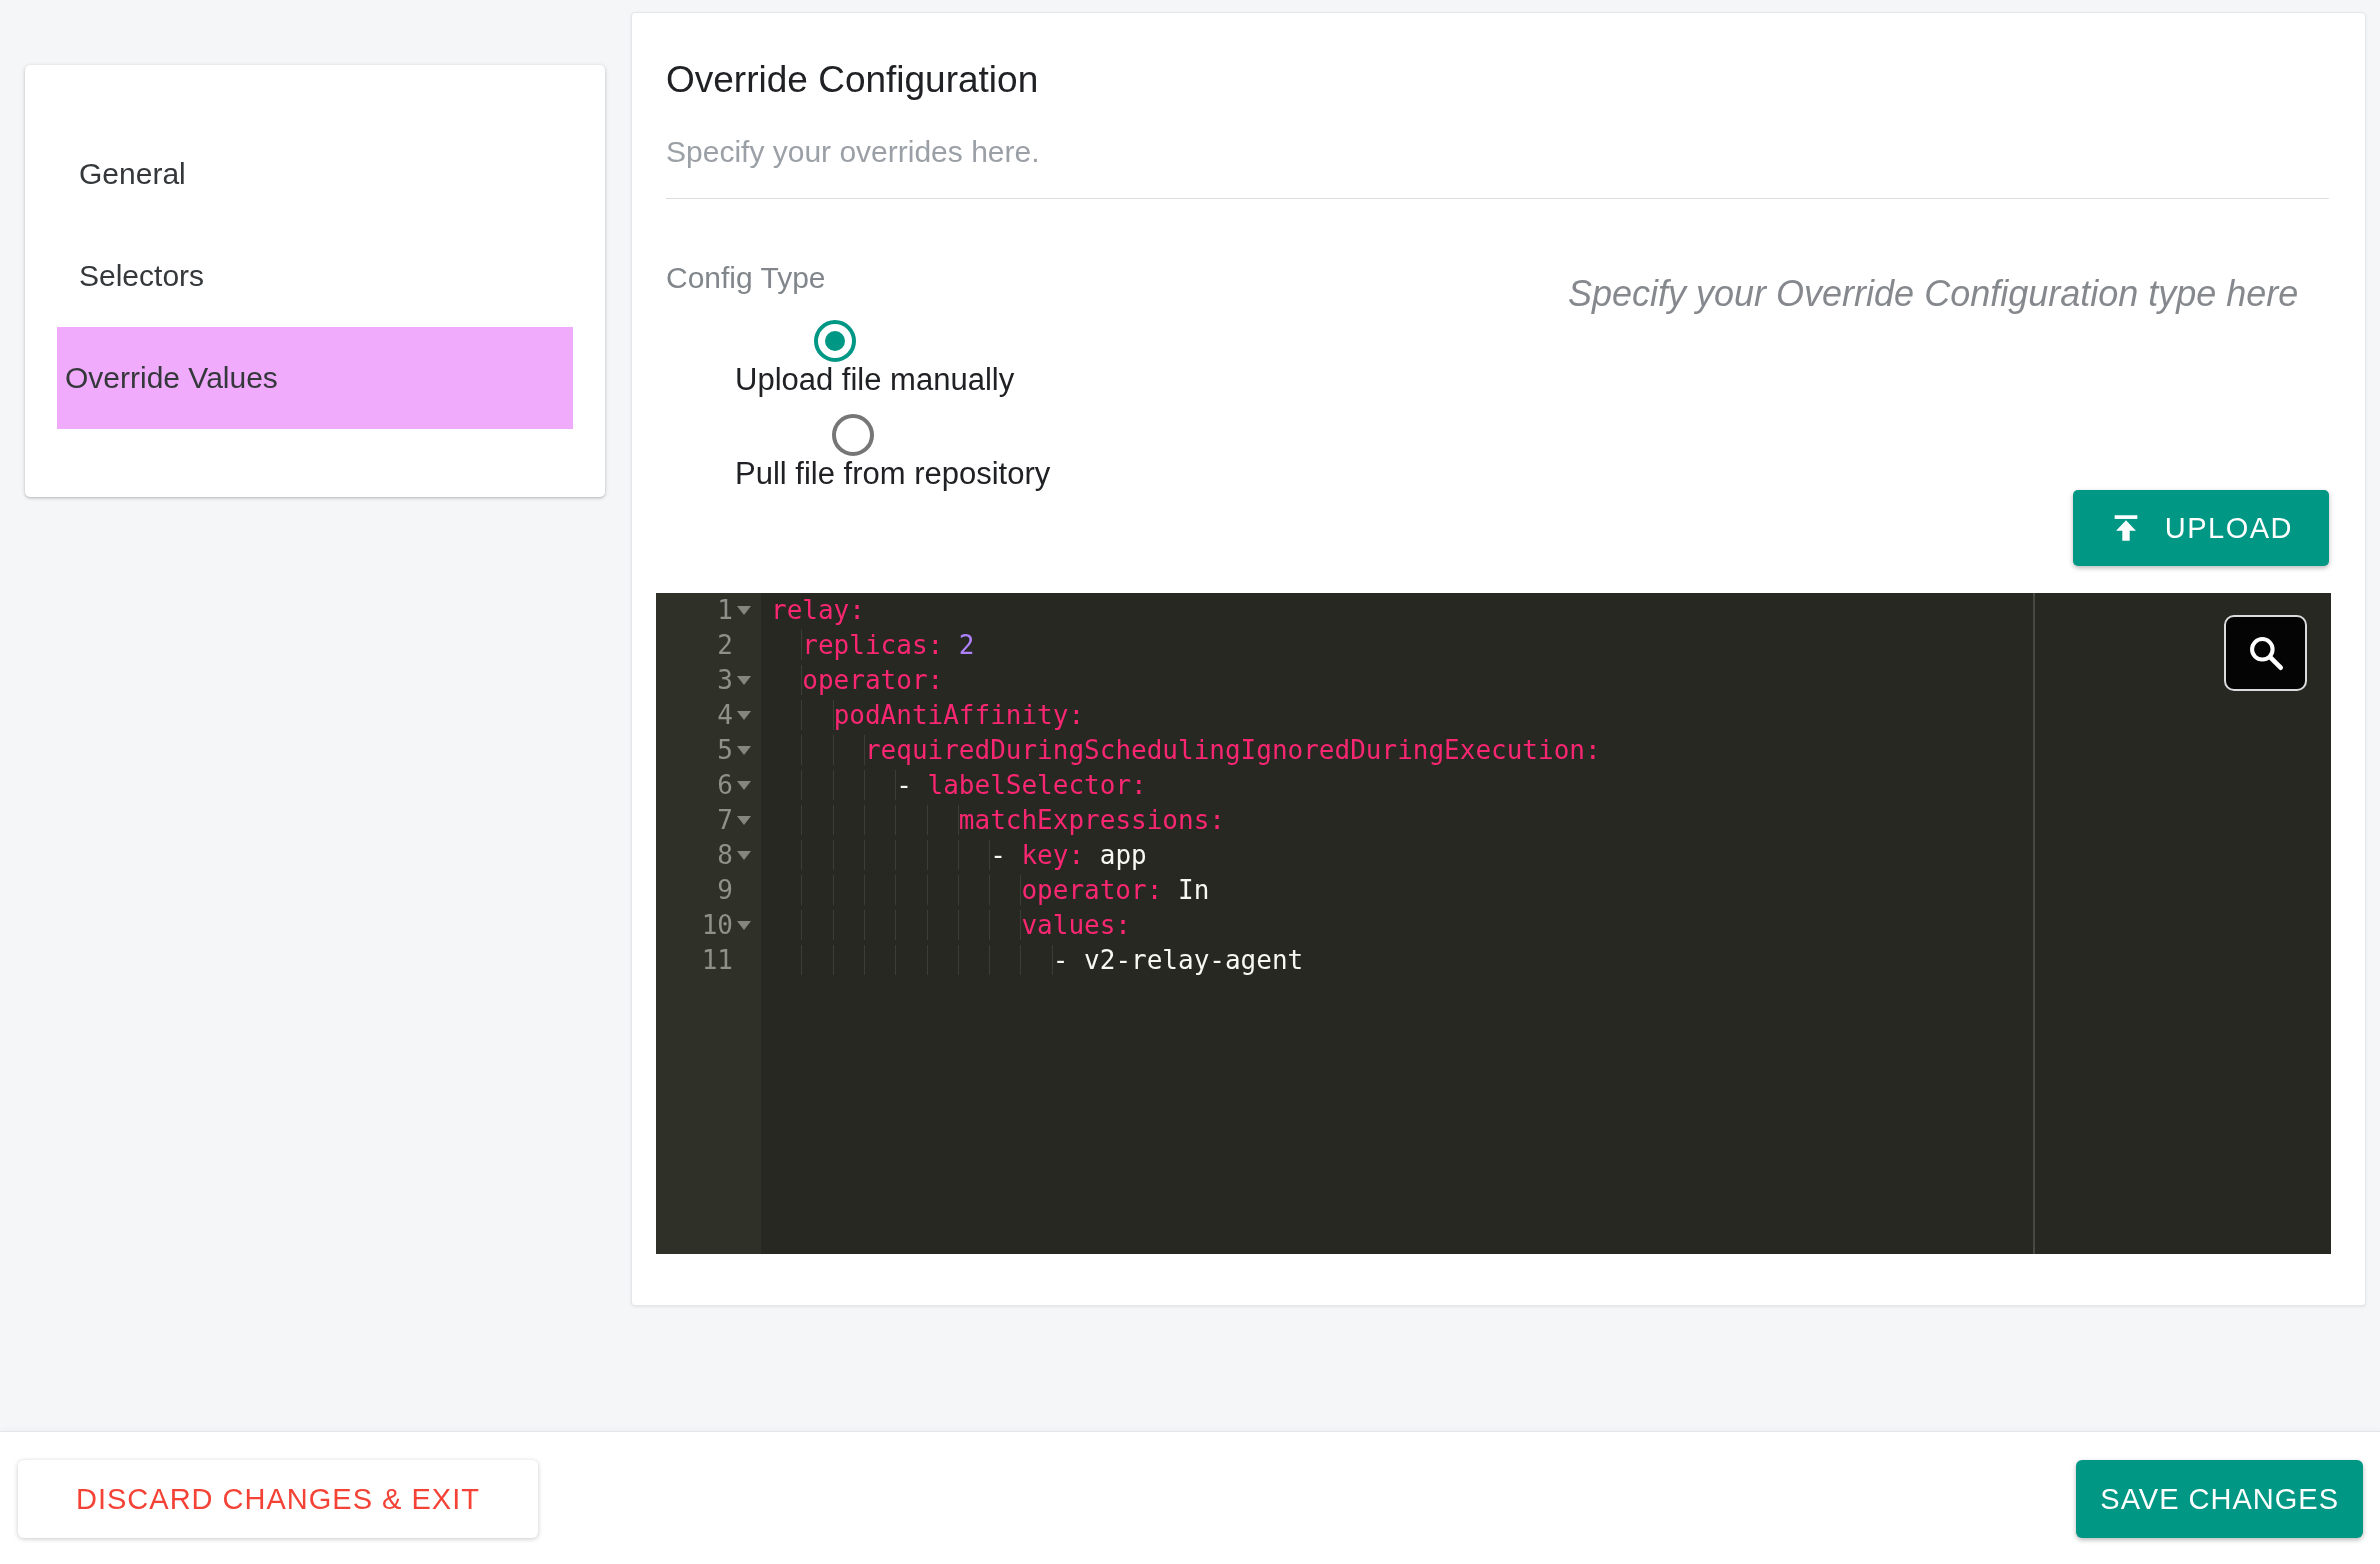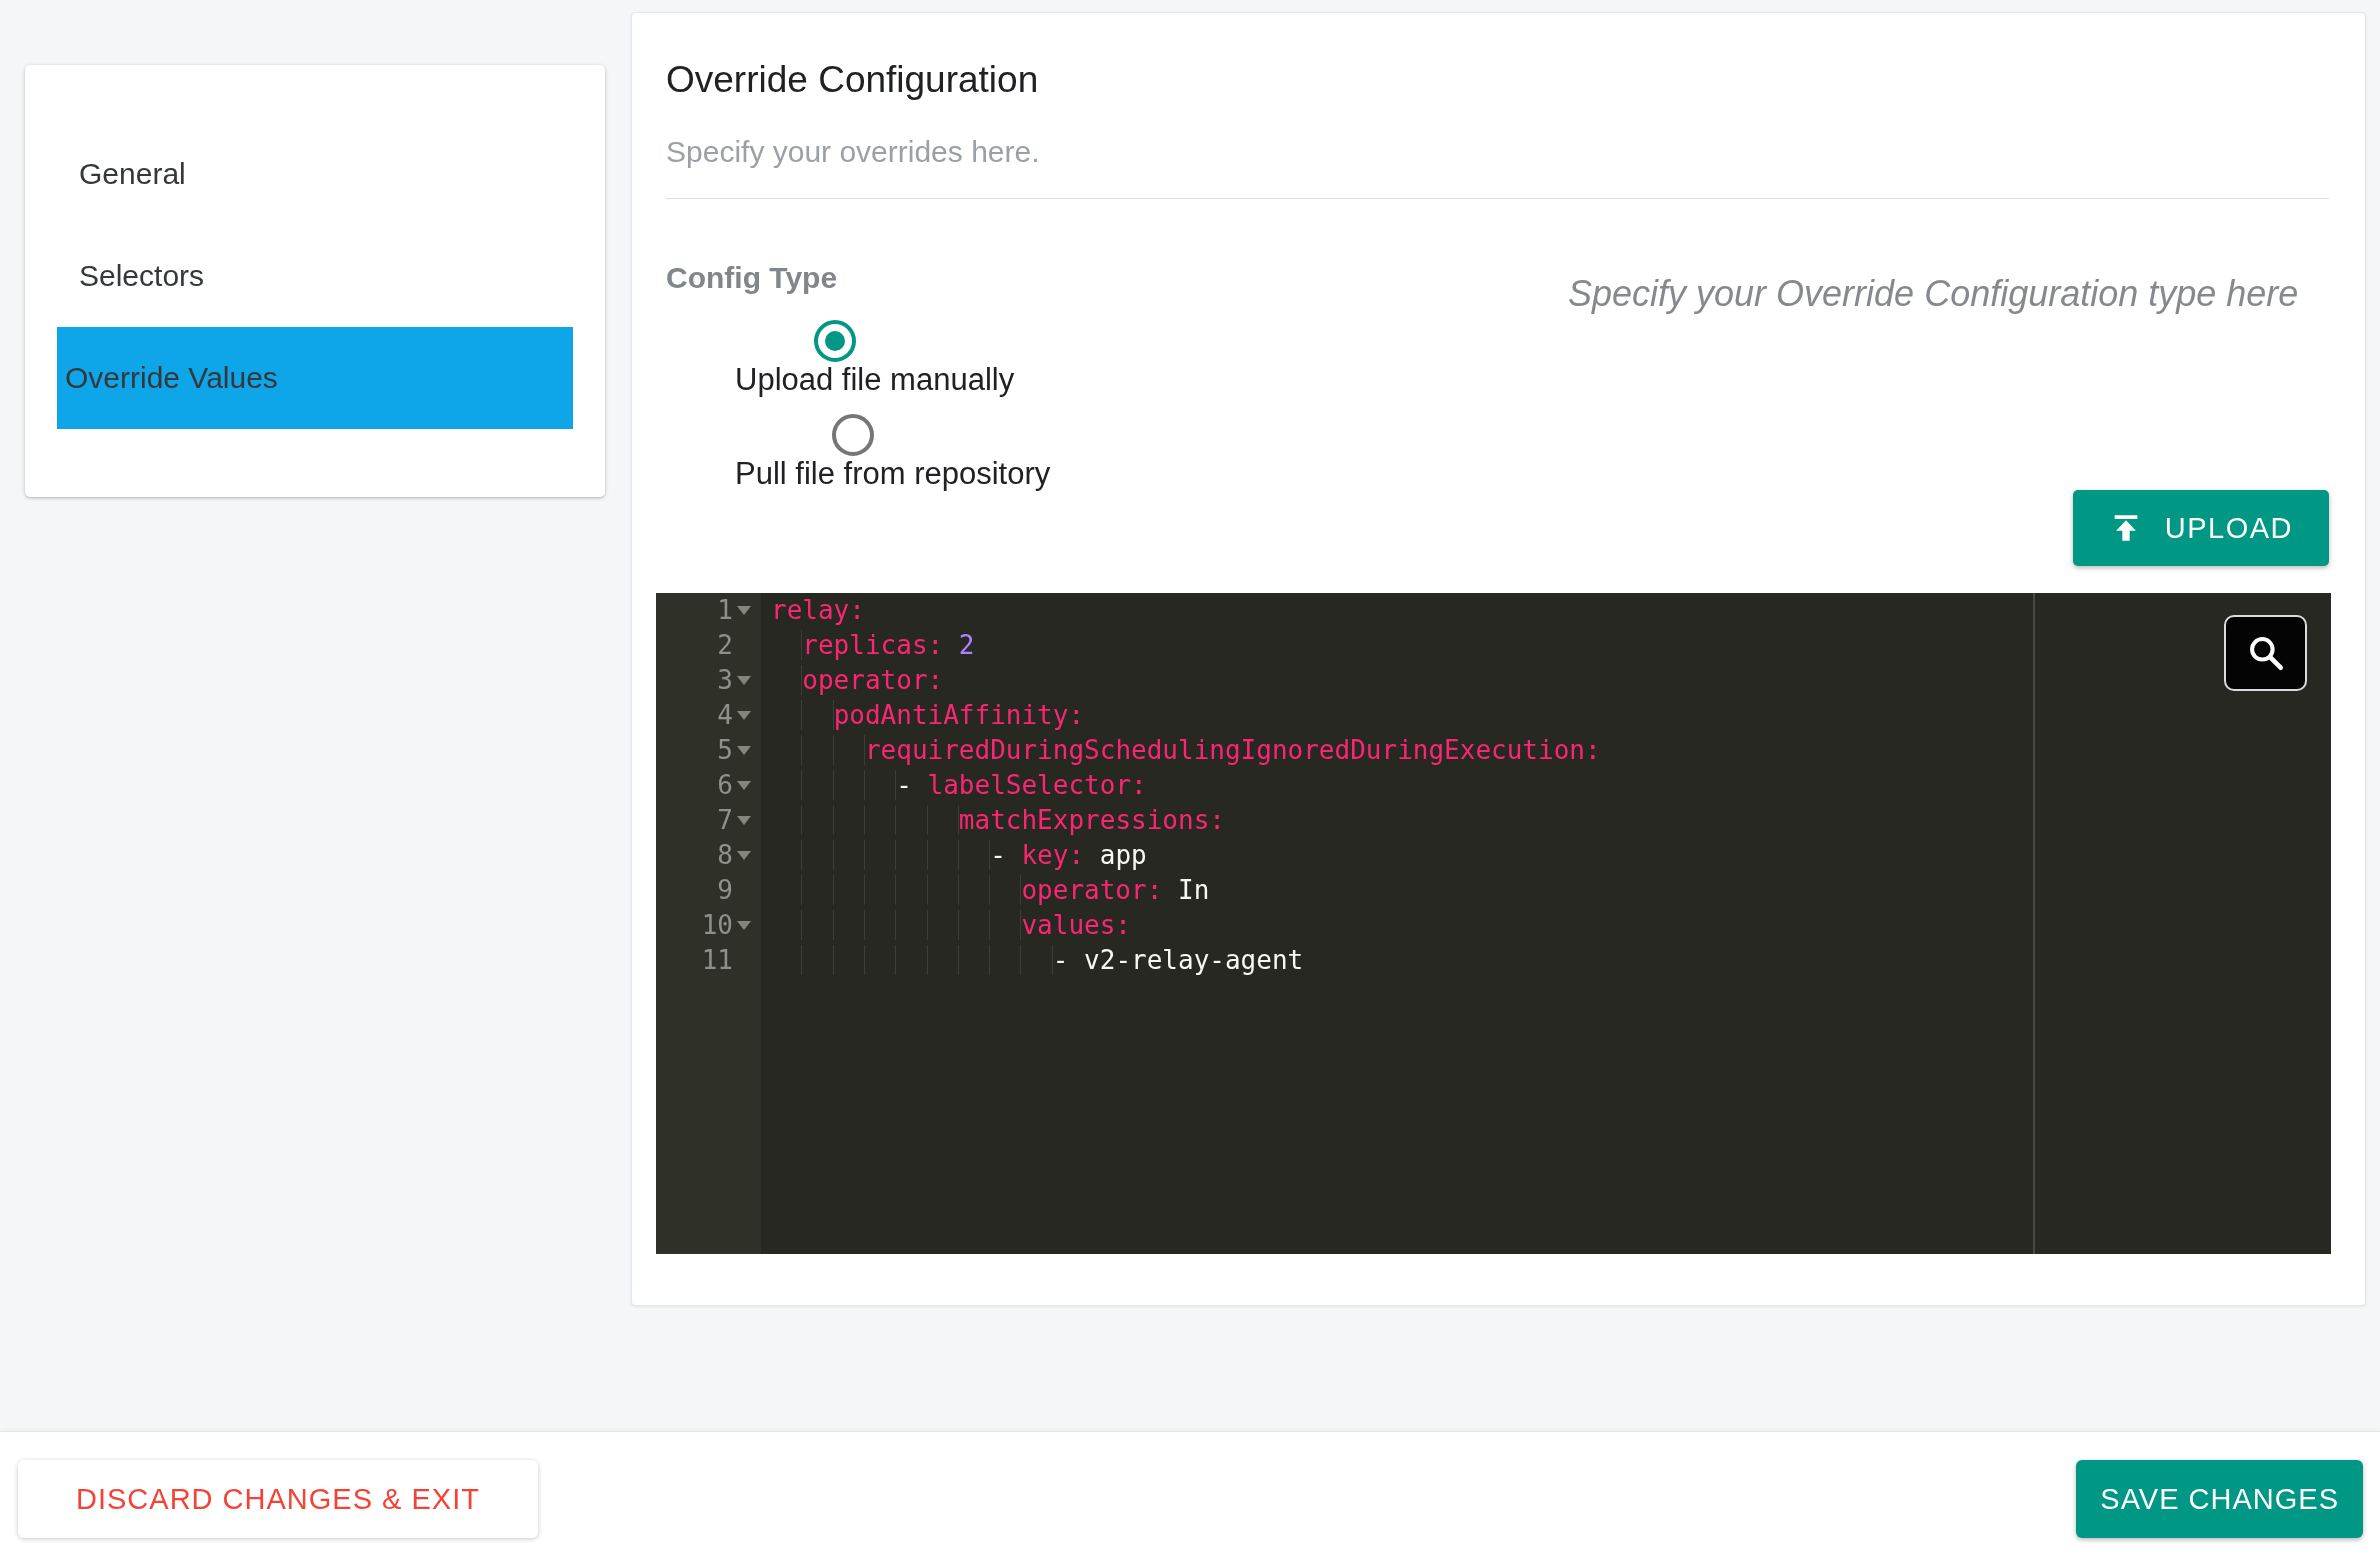--- a/index.html
+++ b/index.html
@@ -19,31 +19,31 @@
   .sidebar-card{
     position:absolute; left:25px; top:65px; width:580px; height:432px;
     background:#fff; border-radius:5px;
     box-shadow:0 1px 4px rgba(0,0,0,.18), 0 1px 2px rgba(0,0,0,.12);
   }
   .sidebar-list{ list-style:none; padding:58px 32px 0; }
   .sidebar-item{
     height:102px; display:flex; align-items:center;
     padding-left:22px; font-size:30px; color:#35383B; cursor:pointer;
   }
-  .sidebar-item.active{ background:#0ea5e9;padding-left:8px; }
+  .sidebar-item.active{ background:#f0abfc;padding-left:8px; }
   
   .main-card{
     position:absolute; left:631px; top:12px; width:1735px; height:1294px;
     background:#fff; border:1px solid #E4E7EA; border-radius:4px;
     box-shadow:0 1px 3px rgba(0,0,0,.08);
   }
   .panel-title{ position:absolute; left:34px; top:46px; font-size:37px; font-weight:400; color:#202124;}
   .panel-subtitle{ position:absolute; left:34px; top:122px; font-size:30px; color:#9AA0A6;}
   .divider{ position:absolute; left:34px; right:36px; top:185px; height:1px; background:#DCDEE1;}
-  .config-label{ position:absolute; left:34px; top:248px; font-size:30px; color:#80868B;font-weight:bold;}
+  .config-label{ position:absolute; left:34px; top:248px; font-size:30px; color:#80868B;}
   .config-hint{ position:absolute; left:936px; top:252px; font-size:36px; font-style:italic; color:#85898E;margin-top:8px;}
   .radio-row{ position:absolute; left:23px; display:flex; align-items:center; cursor:pointer;flex-direction:column;}
   .radio-row.r0{ top:307px;} .radio-row.r1{ top:401px;}
   .radio-circle{
     width:42px; height:42px; border-radius:50%; border:4px solid #767676;
     display:flex; align-items:center; justify-content:center; flex:0 0 auto;
   }
   .radio-row.selected .radio-circle{ border-color:var(--accent); }
   .radio-dot{ width:20px; height:20px; border-radius:50%; background:var(--accent); display:none;}
   .radio-row.selected .radio-dot{ display:block; }

